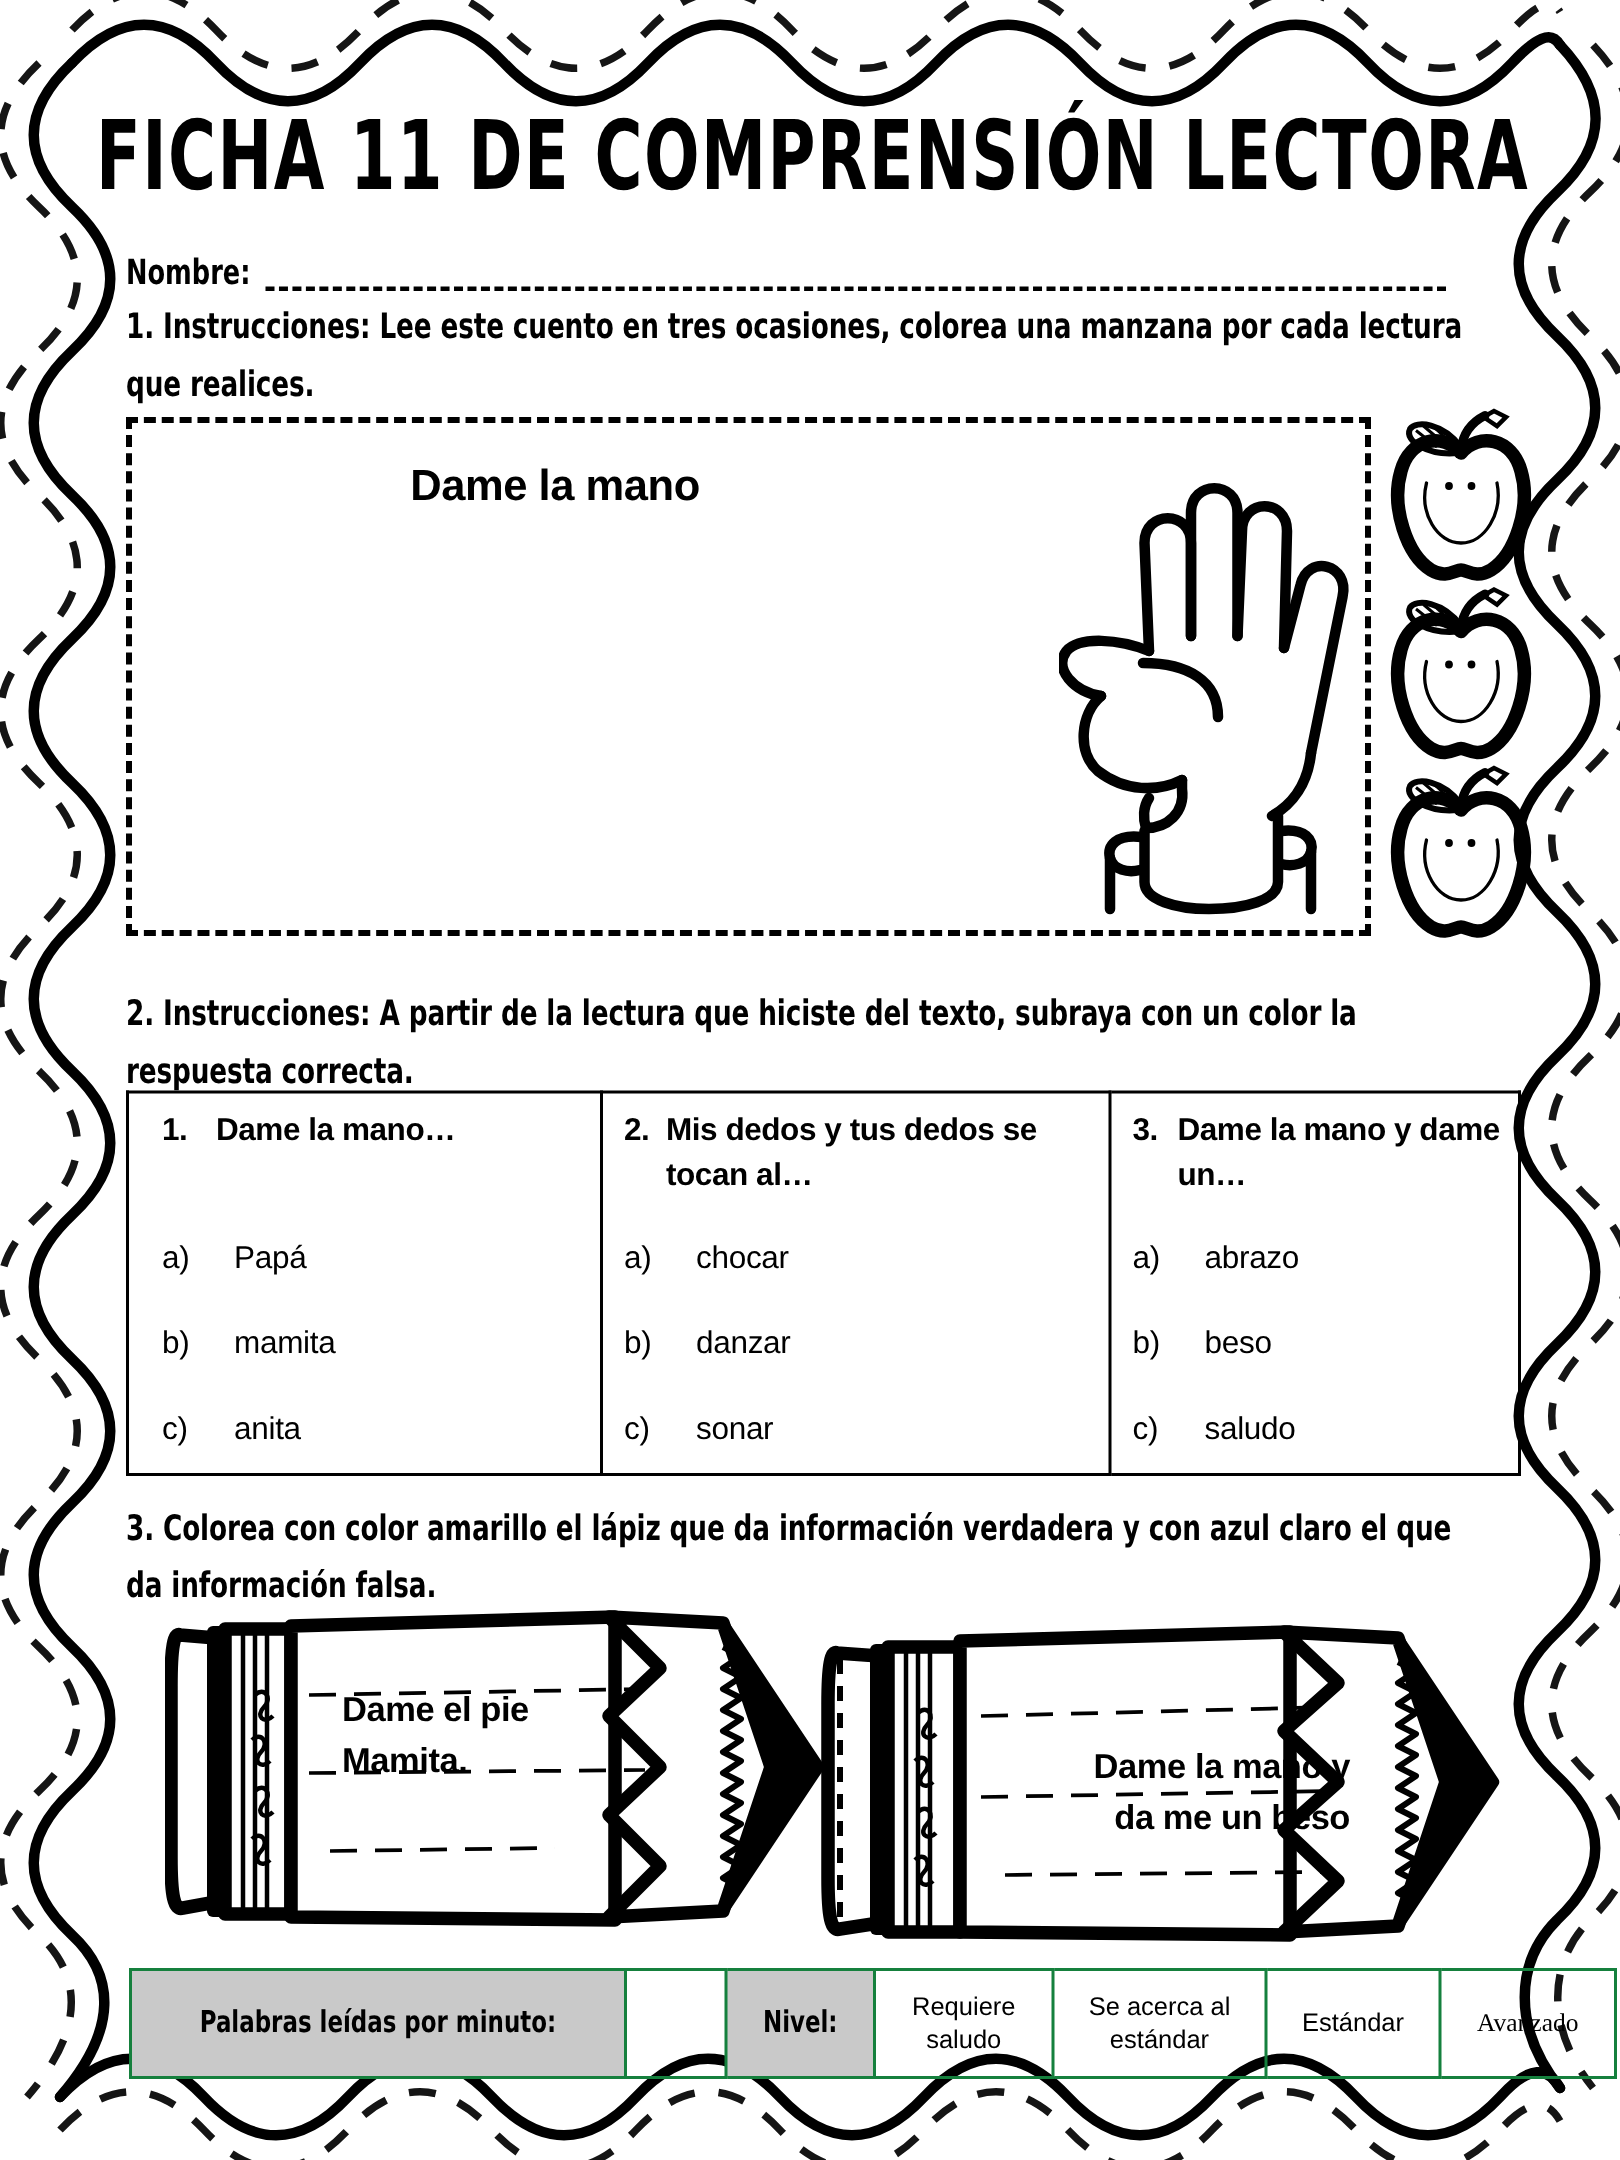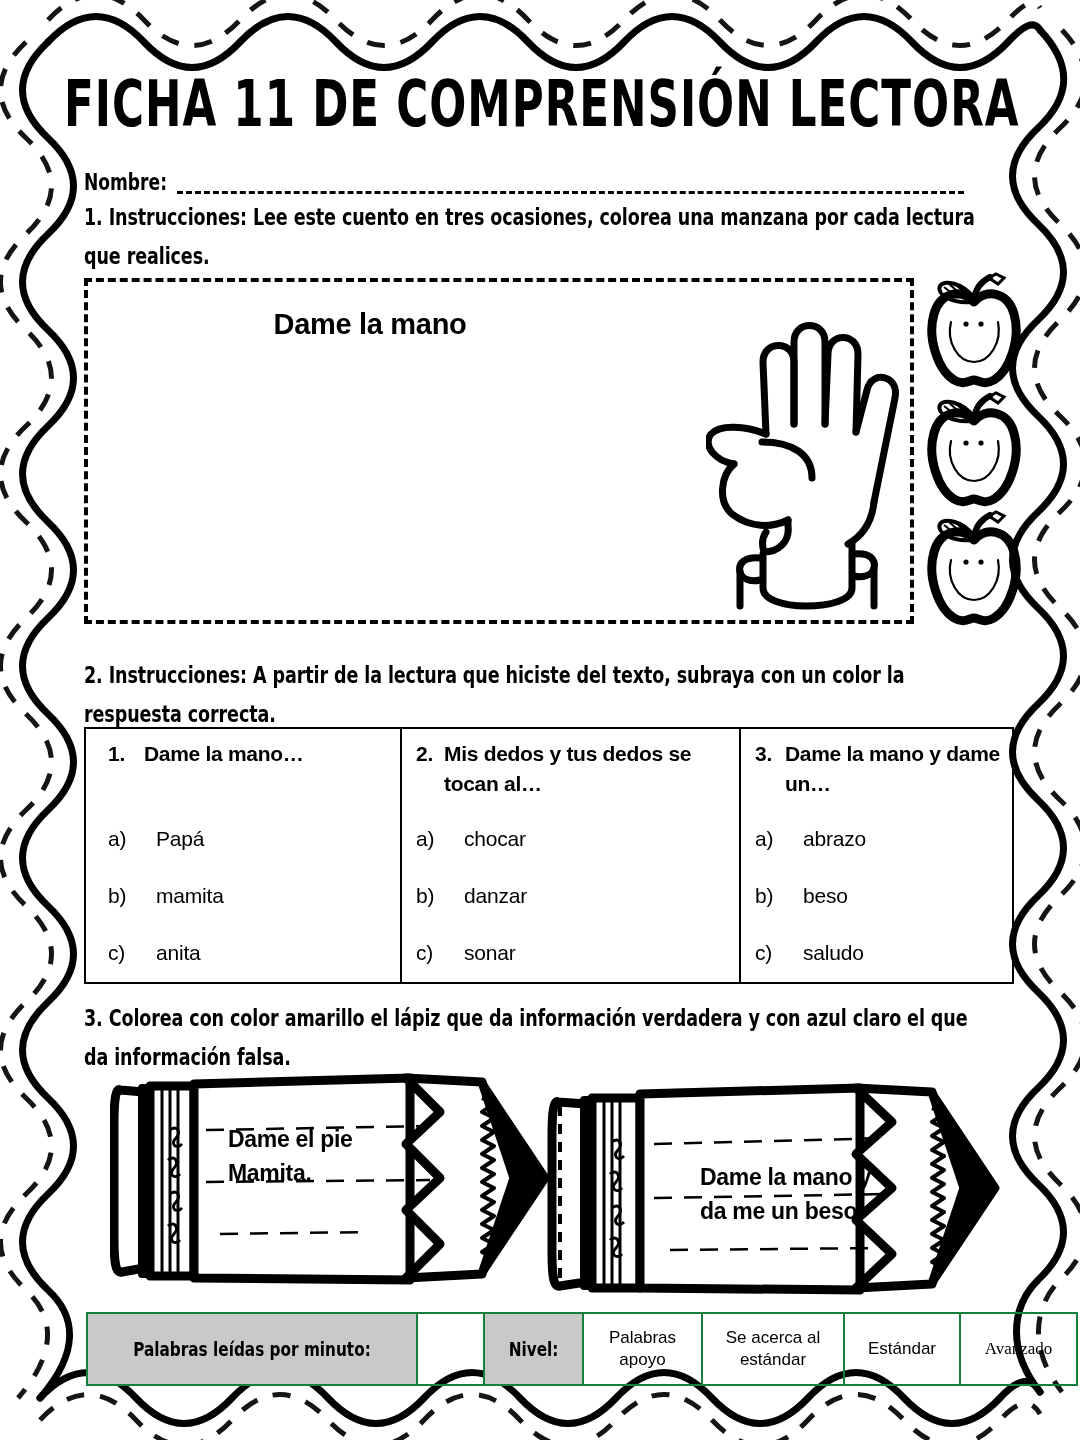--- a/index.html
+++ b/index.html
@@ -189,21 +189,21 @@
   #pencil-0 { left: 10px; width: 440px; height: 220px; }
   #pencil-1 { left: 442px; top: 12px; width: 460px; height: 220px; }
   .pencil-label {
     position: absolute;
     font-size: 23px;
     font-weight: bold;
     line-height: 34px;
     letter-spacing: -0.3px;
   }
   #pencil-label-0 { left: 118px; top: 54px; width: 190px; }
-  #pencil-label-1 { left: 158px; top: 80px; width: 200px; }
+  #pencil-label-1 { left: 158px; top: 80px; width: 200px; text-align: right; }
 
   
   #r-table {
     position: absolute;
     left: 86px;
     top: 1312px;
     width: 920px;
     border-collapse: collapse;
     table-layout: fixed;
   }
@@ -515,21 +515,21 @@
       <td class="shaded bold-hand" style="width:320px;">
         <span>Palabras leídas por  minuto:</span>
       </td>
       <td style="width:57px;">
         <span></span>
       </td>
       <td class="shaded bold-hand" style="width:89px;">
         <span>Nivel:</span>
       </td>
       <td style="width:109px;">
-        <span>Palabras apoyo</span>
+        <span>Requiere saludo</span>
       </td>
       <td style="width:132px;">
         <span>Se acerca al estándar</span>
       </td>
       <td style="width:106px;">
         <span>Estándar</span>
       </td>
       <td style="width:107px;font-family:Liberation Serif, serif;">
         <span>Avanzado</span>
       </td>

